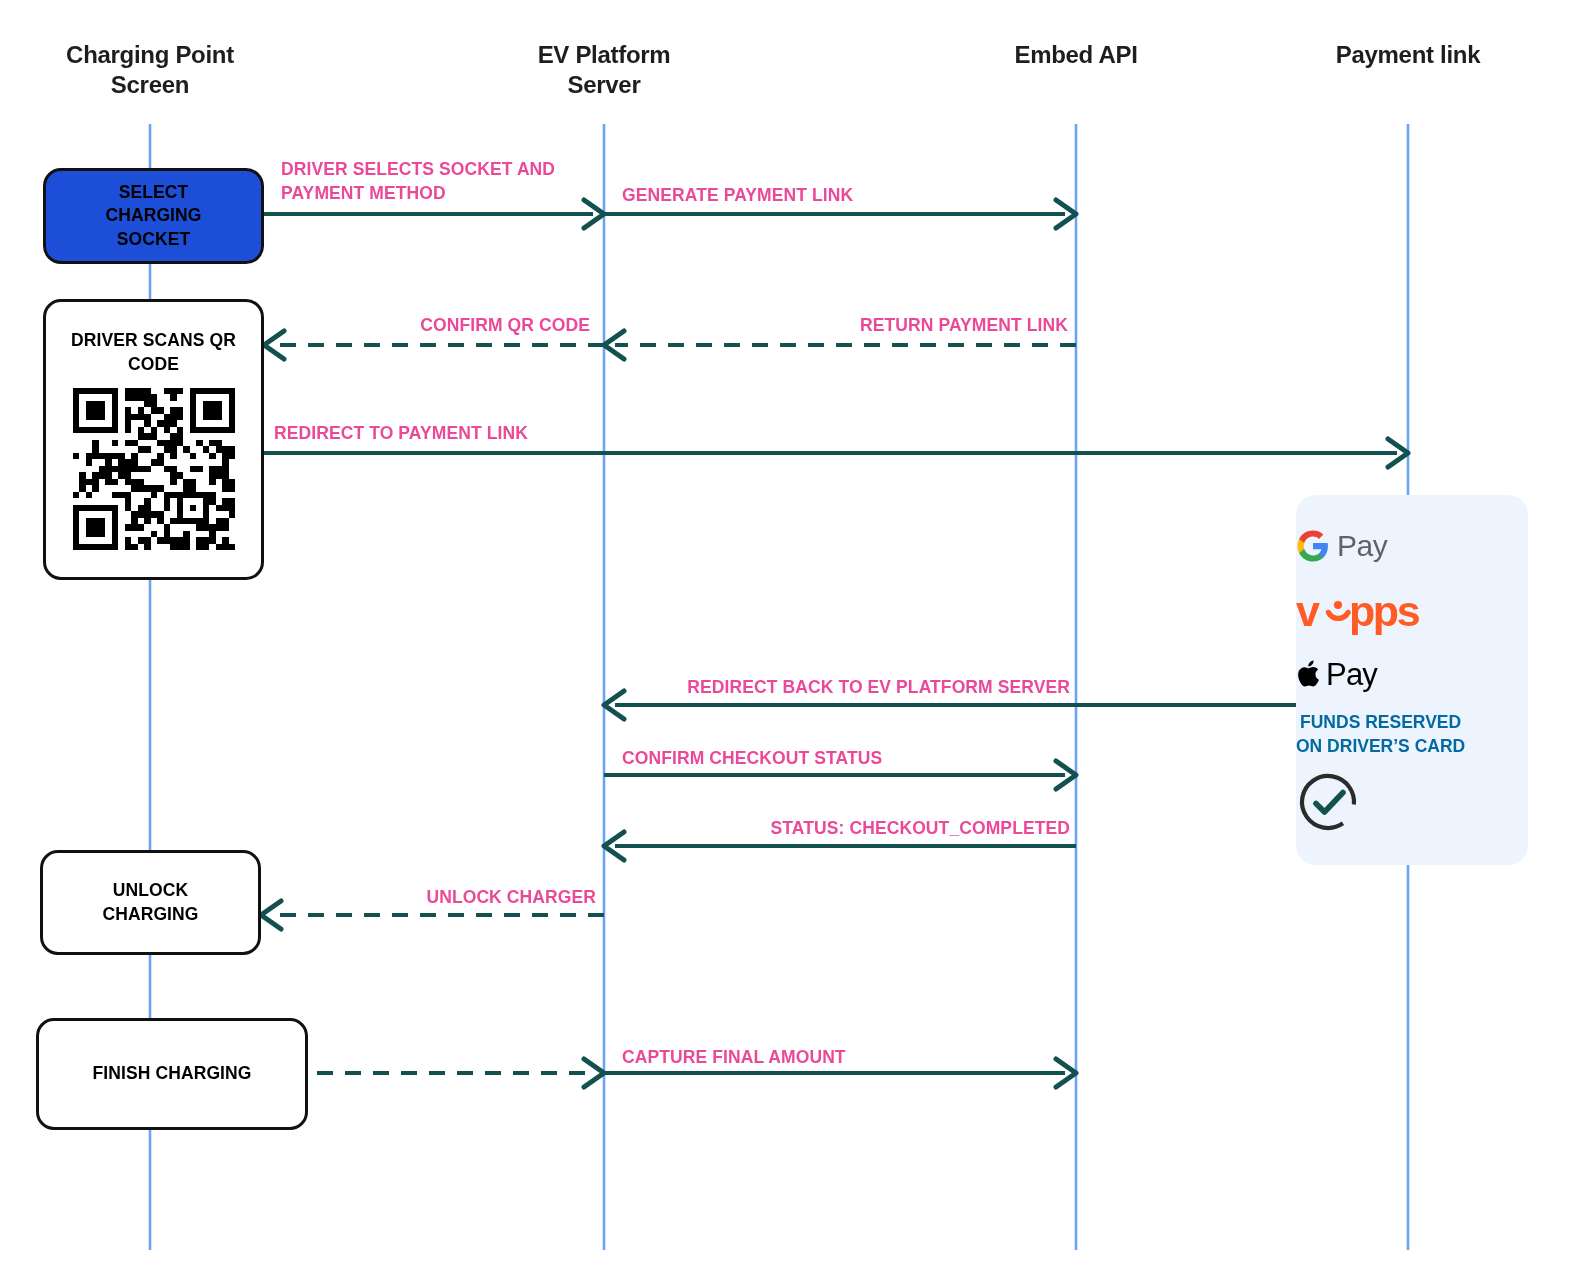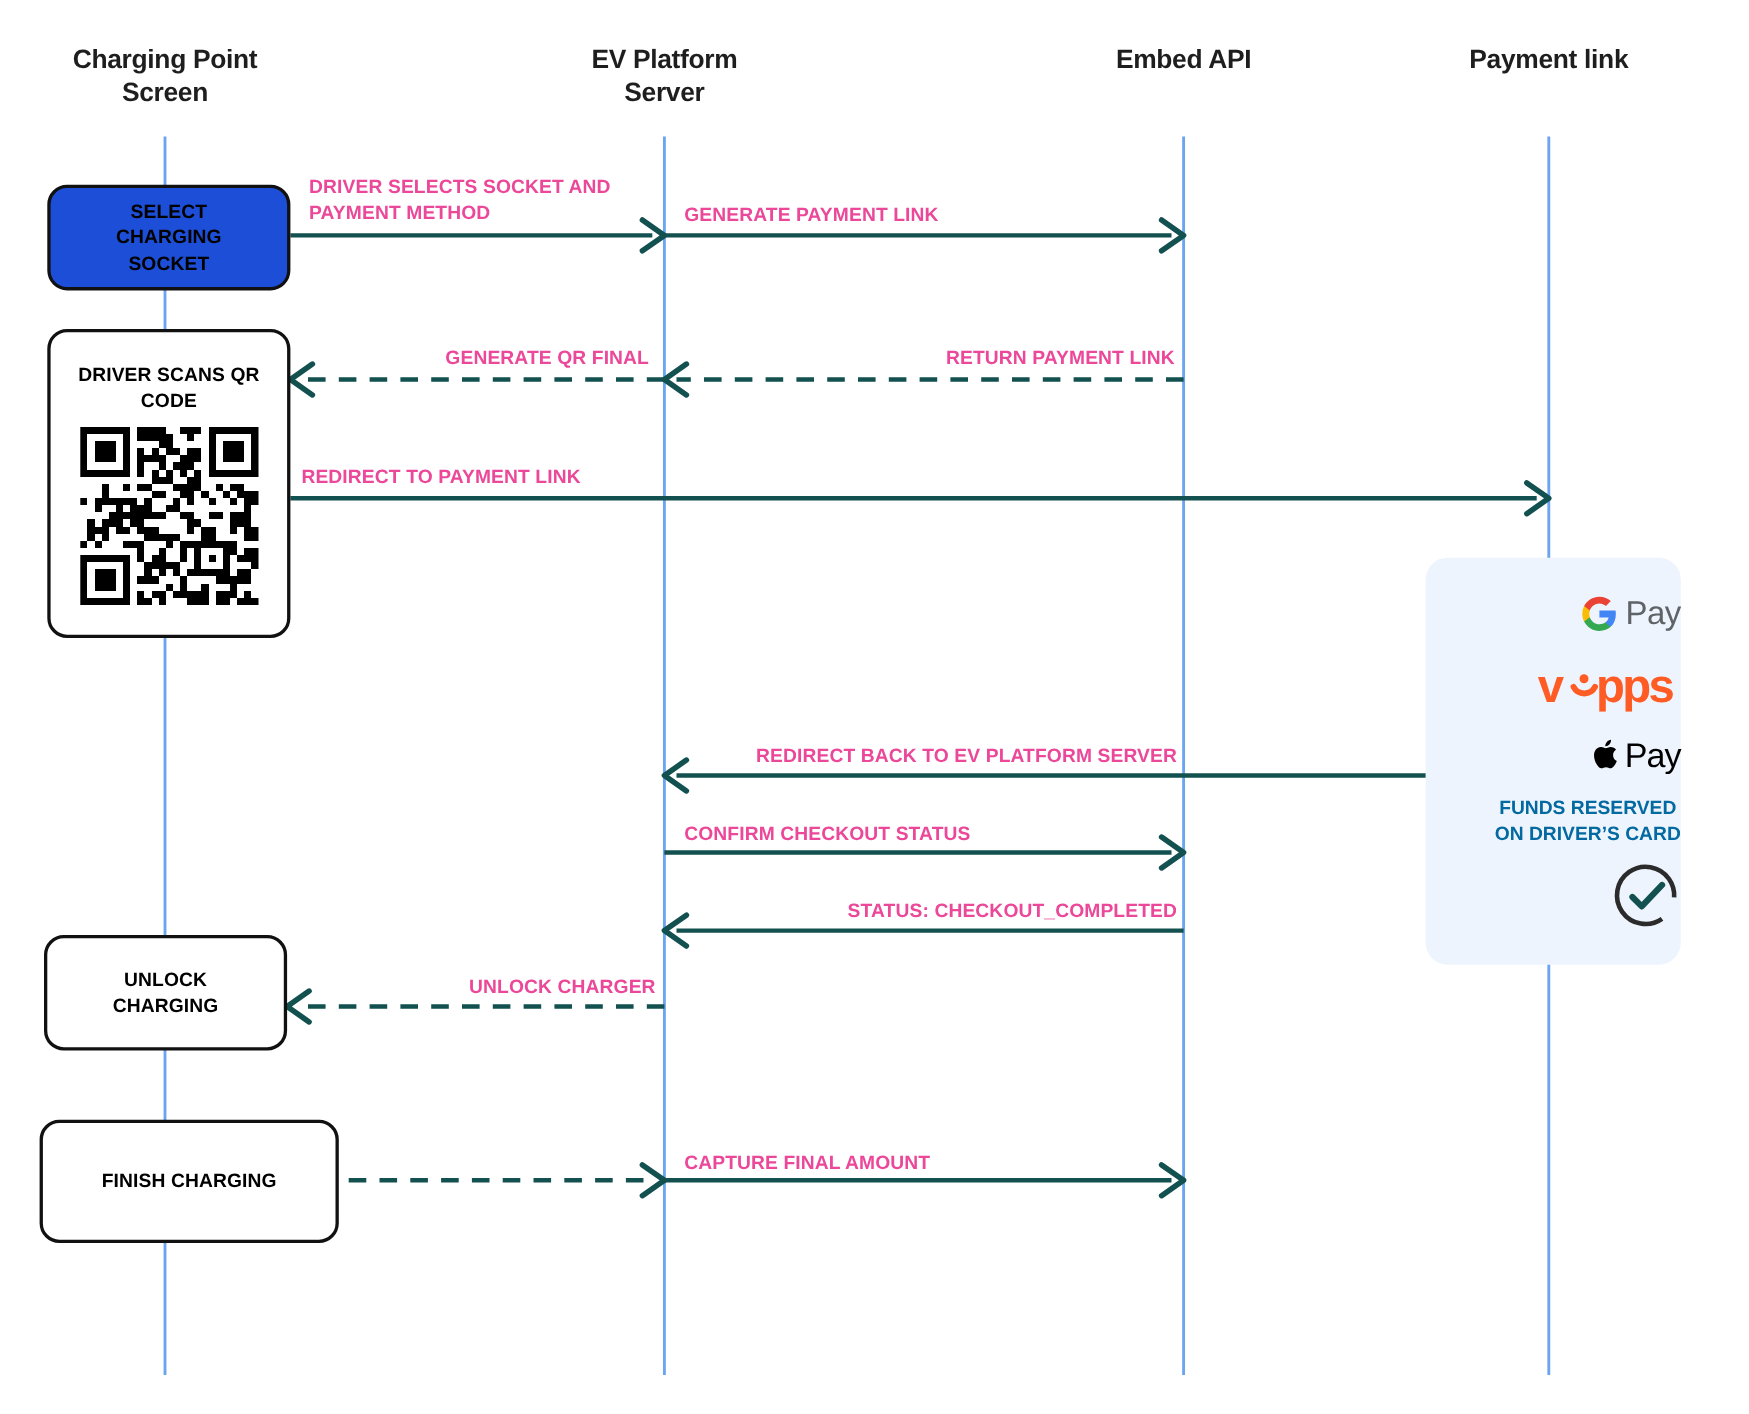--- a/index.html
+++ b/index.html
@@ -80,23 +80,22 @@
 
   
   #payment-card {
     position: absolute;
     left: 1296px; top: 495px;
     width: 232px; height: 370px;
     background: #eef4fd;
     border-radius: 20px;
     display: flex;
     flex-direction: column;
-    align-items: flex-end;
+    align-items: flex-start;
     padding-top: 24px;
-    margin-top: 12px;
   }
   .pay-row { display: flex; align-items: center; justify-content: center; }
   .gpay-row { margin-top: 10px; }
   .gpay-text {
     font-size: 30px; color: #5f6368; margin-left: 7px;
     font-family: "Liberation Sans", sans-serif; letter-spacing: -0.5px;
   }
   .vipps-row { margin-top: 28px; }
   .applepay-row { margin-top: 22px; }
   .applepay-text {
@@ -176,21 +175,21 @@
       <div class="node-box" style="left: 36px; top: 1018px; width: 272px; height: 112px;">
         <div class="node-label">FINISH CHARGING</div>
       </div>
     </div>
 
   <div id="msg-labels">
       <div class="msg-label left" style="left: 281px; top: 158px;">DRIVER SELECTS SOCKET AND
 PAYMENT METHOD</div>
       <div class="msg-label left" style="left: 622px; top: 184px;">GENERATE PAYMENT LINK</div>
       <div class="msg-label right" style="left: 1068px; top: 314px;">RETURN PAYMENT LINK</div>
-      <div class="msg-label right" style="left: 590px; top: 314px;">GENERATE QR FINAL</div>
+      <div class="msg-label right" style="left: 590px; top: 314px;">CONFIRM QR CODE</div>
       <div class="msg-label left" style="left: 274px; top: 422px;">REDIRECT TO PAYMENT LINK</div>
       <div class="msg-label right" style="left: 1070px; top: 676px;">REDIRECT BACK TO EV PLATFORM SERVER</div>
       <div class="msg-label left" style="left: 622px; top: 747px;">CONFIRM CHECKOUT STATUS</div>
       <div class="msg-label right" style="left: 1070px; top: 817px;">STATUS: CHECKOUT_COMPLETED</div>
       <div class="msg-label right" style="left: 596px; top: 886px;">UNLOCK CHARGER</div>
       <div class="msg-label left" style="left: 622px; top: 1046px;">CAPTURE FINAL AMOUNT</div>
     </div>
 
   <div id="payment-card">
 

